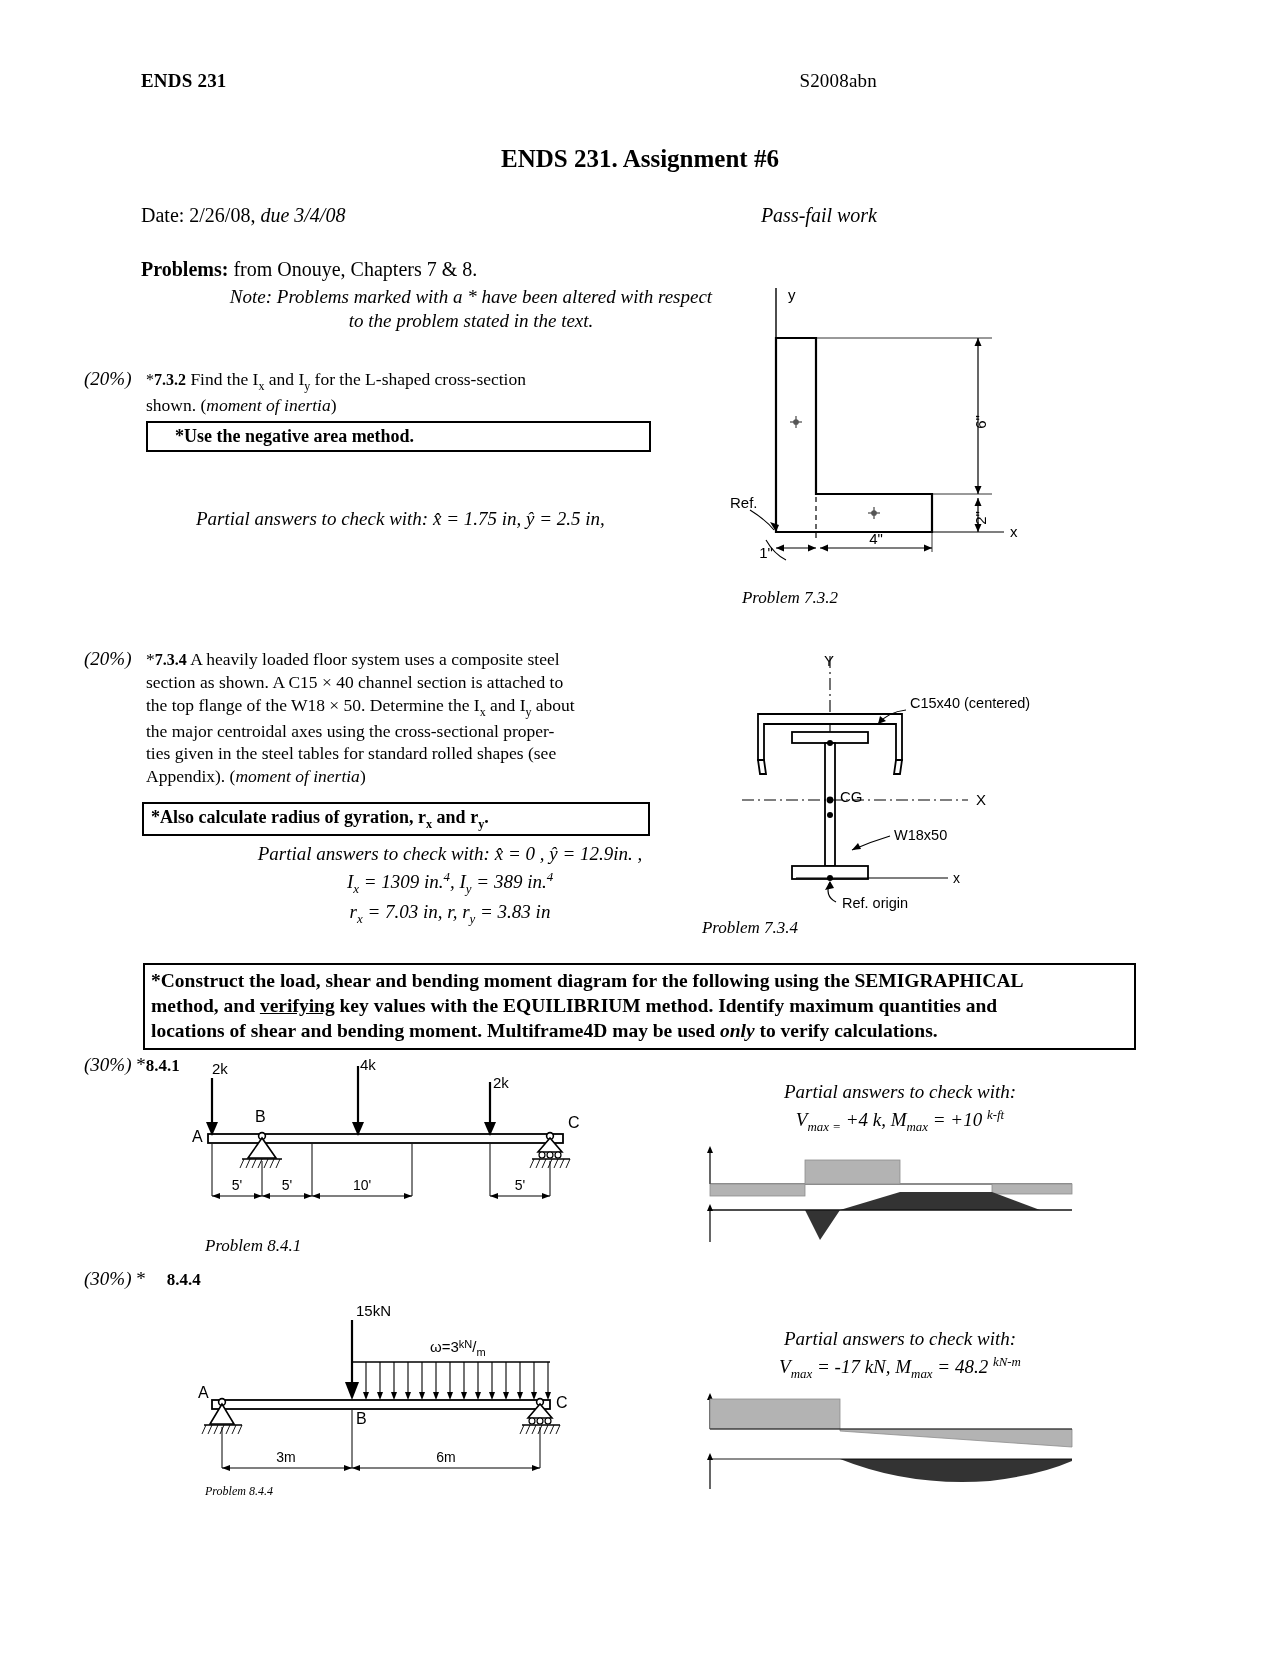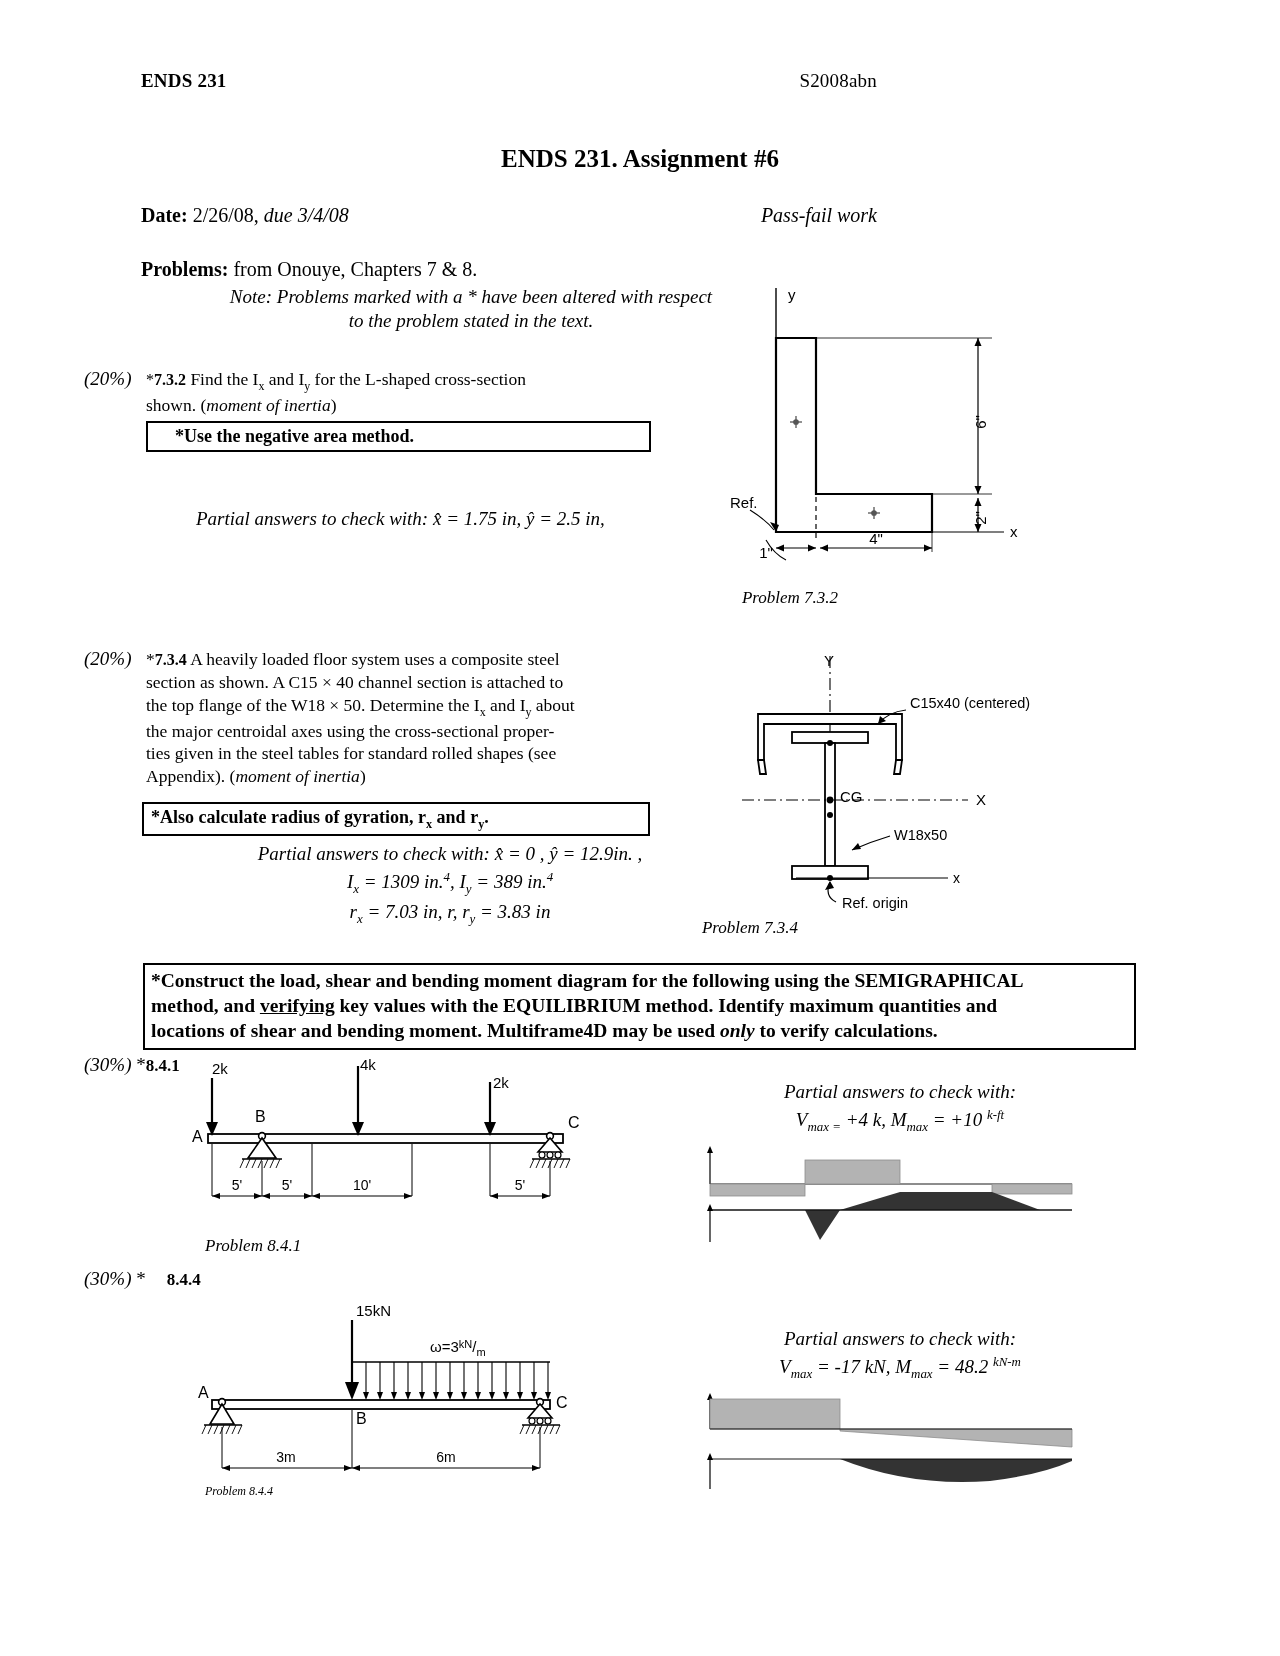--- a/index.html
+++ b/index.html
@@ -16,21 +16,21 @@
 
   
   .hdr { position:absolute; top:70px; font-size:19px; font-weight:700; letter-spacing:.2px; }
   .hdr-left  { left:141px; }
   .hdr-right { right:152px; font-weight:400; }
 
   .title { position:absolute; top:145px; left:0; width:1280px; text-align:center;
            font-size:25px; font-weight:700; }
 
   .date-line { position:absolute; top:204px; left:141px; font-size:20px; }
-  .date-line b { font-weight:700; }
+  .date-line b { font-weight:400; }
   .date-line i { font-style:italic; }
   .passfail { position:absolute; top:204px; right:152px; font-size:20px; font-style:italic; }
 
   .problems-line { position:absolute; top:258px; left:141px; font-size:20px; }
   .problems-line b { font-weight:700; }
   .note { position:absolute; top:285px; left:141px; font-size:19px; font-style:italic;
           line-height:1.28; width:660px;text-align:center; }
 
   
   .pct { font-style:italic; font-weight:400; }

